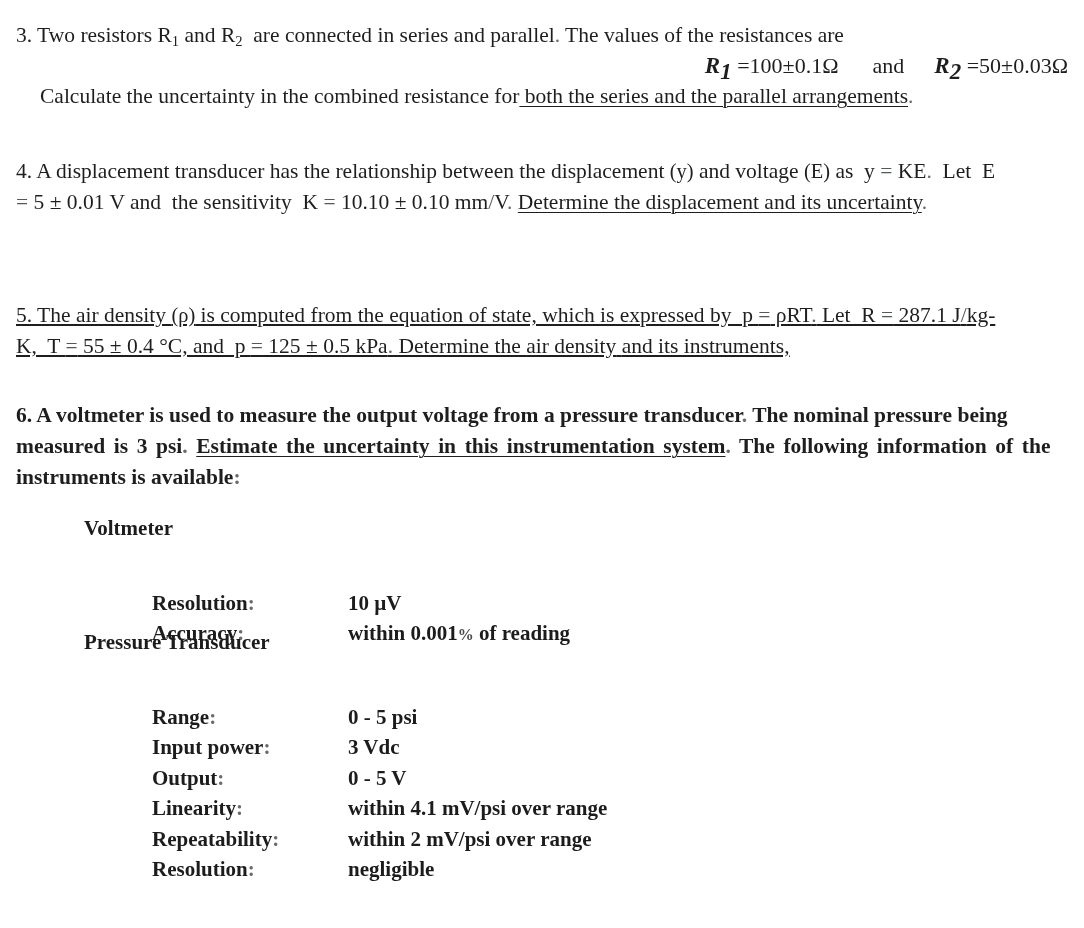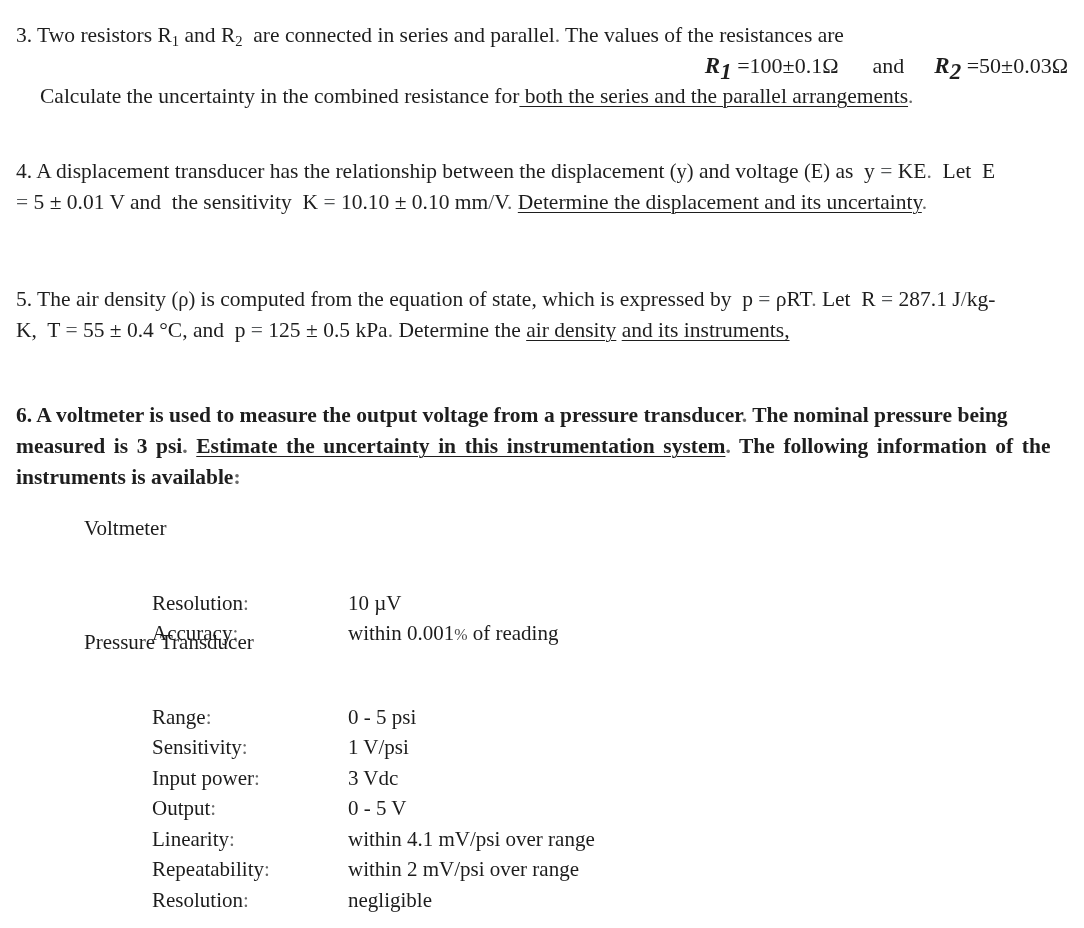--- a/index.html
+++ b/index.html
@@ -104,20 +104,21 @@
     width: 30px;
   }
 
   
   .spec-group {
     position: absolute;
     left: 0;
     width: 1084px;
     font-size: 21px;
     line-height: 30.5px;
+    font-weight: bold;
   }
   .spec-title {
     padding-left: 84px;
     margin: 0 0 0 0;
     white-space: nowrap;
   }
   .spec-table {
     border-collapse: collapse;
     margin-left: 152px;
     margin-top: 44px;
@@ -161,21 +162,21 @@
 
   <div class="problem" style="top:156px;">
     <p>
       <span>4. A displacement transducer has the relationship between the displacement <span class="small-paren">(y)</span>&nbsp;and voltage <span class="small-paren">(E)</span>&nbsp;as&nbsp; y <span class="faint">=</span> KE<span class="lightdot">.</span>&nbsp; Let&nbsp; E</span>
     </p>
     <p>
       <span><span class="faint">=</span>&nbsp;5 ± 0.01 V and&nbsp; the sensitivity&nbsp; K <span class="faint">=</span> 10.10 ± 0.10 mm<span class="faint">/</span>V<span class="lightdot">.</span> </span><span class="u">Determine the displacement and its uncertainty</span><span class="lightdot">.</span>
     </p>
   </div>
 
-  <div class="problem" style="top:284px;">
+  <div class="problem" style="top:300px;text-decoration:underline;">
     <p>
       <span>5. The air density <span class="small-paren">(ρ)</span>&nbsp;is computed from the equation of state, which is expressed by&nbsp; p <span class="faint">=</span> ρRT<span class="lightdot">.</span> Let&nbsp; R <span class="faint">=</span> 287.1 J<span class="faint">/</span>kg-</span>
     </p>
     <p>
       <span>K,&nbsp; T <span class="faint">=</span> 55 ± 0.4 °C, and&nbsp; p <span class="faint">=</span> 125 ± 0.5 kPa<span class="lightdot">.</span> Determine the </span><span class="u">air density</span><span> </span><span class="u">and its instruments,</span>
     </p>
   </div>
 
   <div class="problem justified" style="top:400px;">
     <p>
@@ -207,24 +208,20 @@
 
   <div class="spec-group" style="top:627px;">
     <p class="spec-title">Pressure Transducer</p>
     <table class="spec-table">
       <tbody>
         <tr>
           <td class="spec-label"><span>Range</span><span class="colon">:</span></td>
           <td class="spec-value">0 - 5 psi</td>
         </tr>
         <tr>
-          <td class="spec-label"><span>Sensitivity</span><span class="colon">:</span></td>
-          <td class="spec-value">1 V/psi</td>
-        </tr>
-        <tr>
           <td class="spec-label"><span>Input power</span><span class="colon">:</span></td>
           <td class="spec-value">3 Vdc</td>
         </tr>
         <tr>
           <td class="spec-label"><span>Output</span><span class="colon">:</span></td>
           <td class="spec-value">0 - 5 V</td>
         </tr>
         <tr>
           <td class="spec-label"><span>Linearity</span><span class="colon">:</span></td>
           <td class="spec-value">within 4.1 mV/psi over range</td>

